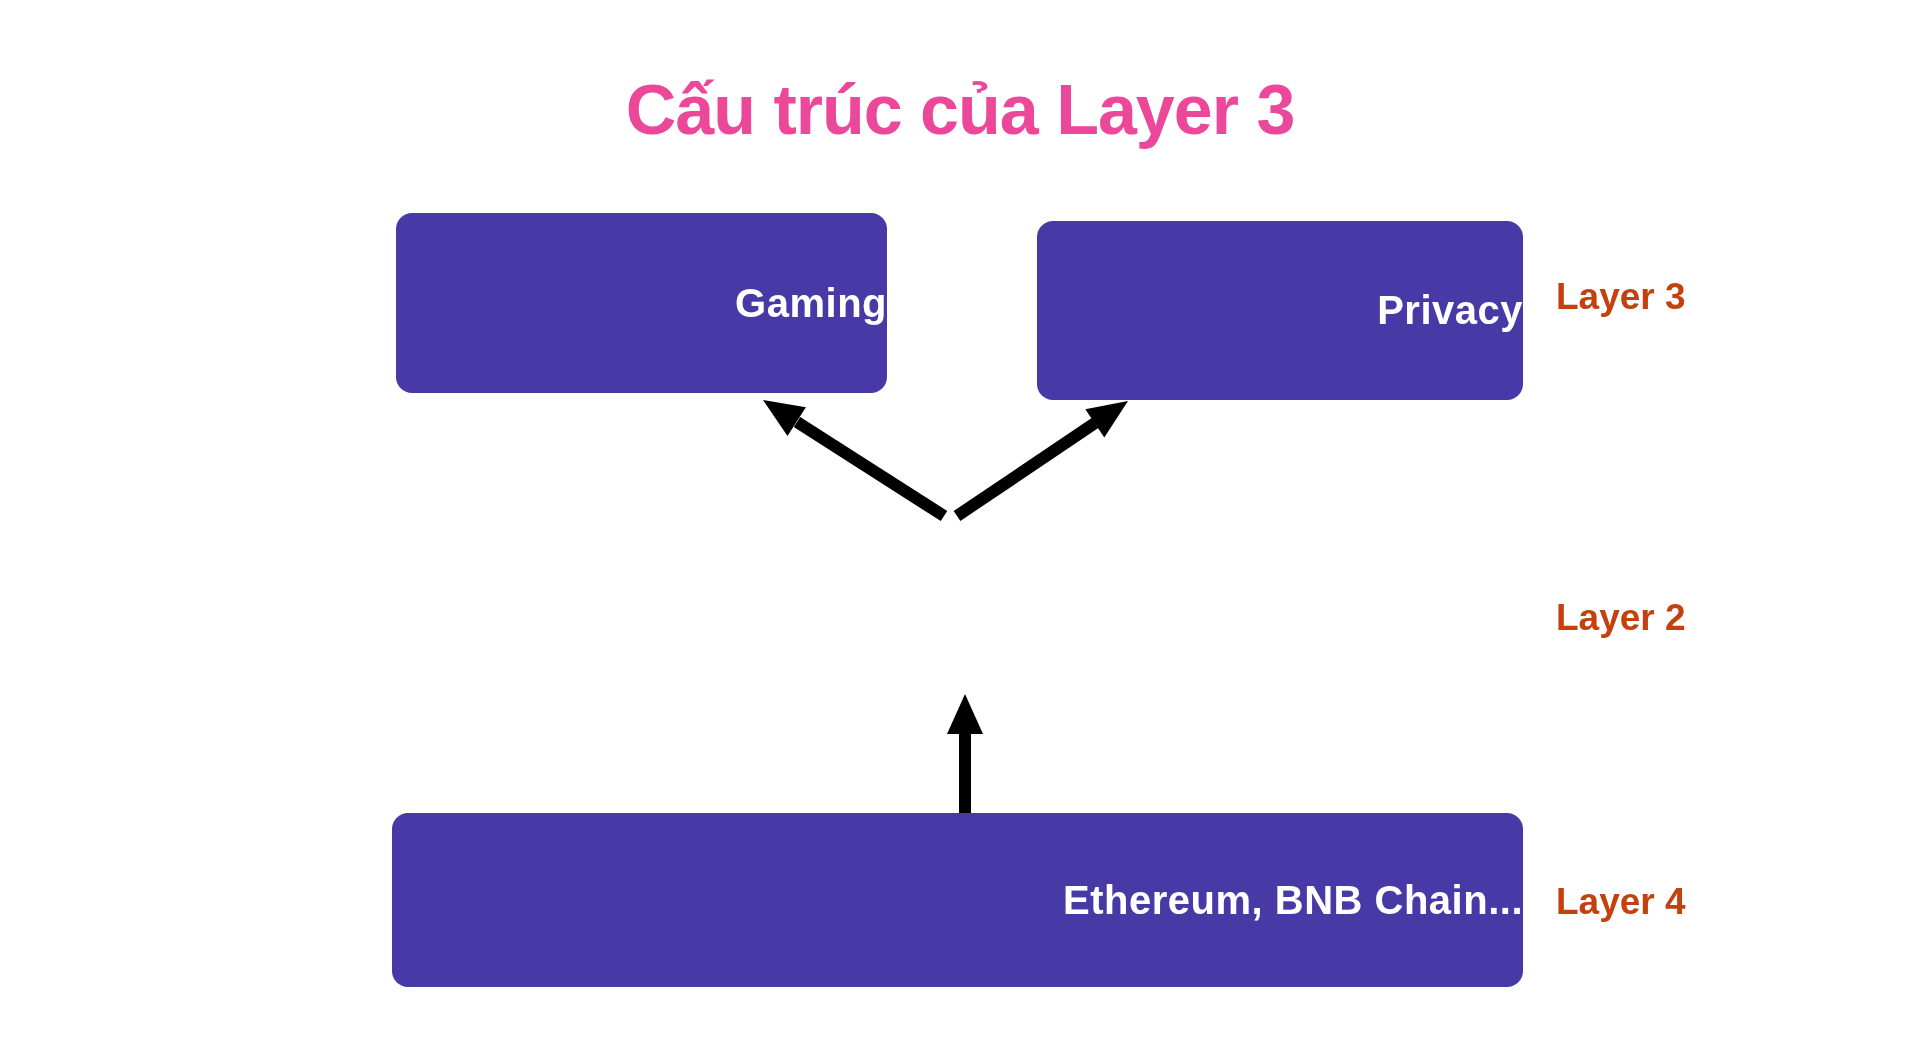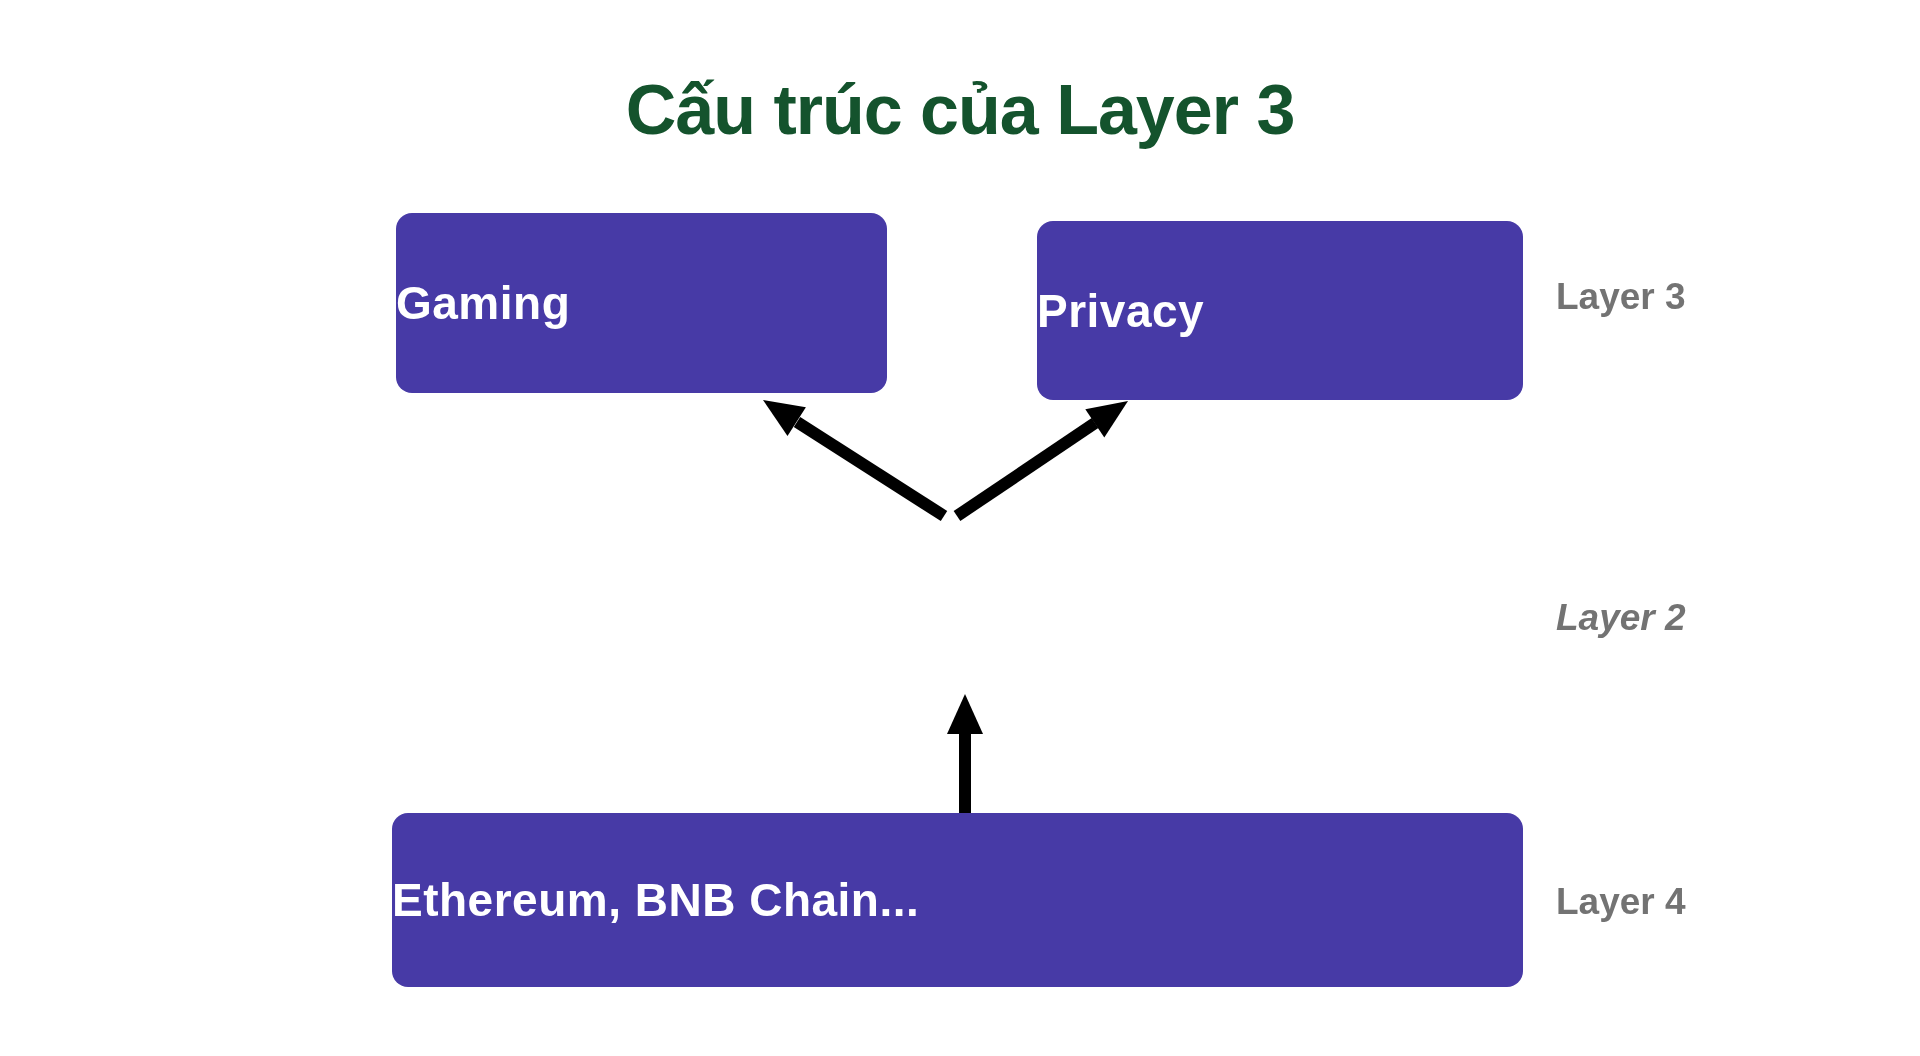--- a/index.html
+++ b/index.html
@@ -15,56 +15,56 @@
   .title {
     position: absolute;
     left: 0;
     top: 74px;
     width: 1920px;
     text-align: center;
     font-size: 70px;
     line-height: 1.05;
     font-weight: bold;
     letter-spacing: -1px;
-    color: #14532d;
+    color: #ec4899;
   }
   .arrows-layer {
     position: absolute;
     left: 0;
     top: 0;
     width: 1920px;
     height: 1056px;
   }
   .node {
     position: absolute;
     background: #473AA6;
     border-radius: 16px;
     display: flex;
     align-items: center;
-    justify-content: flex-start;
+    justify-content: flex-end;
     color: #ffffff;
-    font-size: 46px;
+    font-size: 40px;
     font-weight: bold;
     letter-spacing: 0.5px;
   }
   .node-gaming  { left: 396px;  top: 213px; width: 491px;  height: 180px; }
   .node-privacy { left: 1037px; top: 221px; width: 486px;  height: 179px; }
   .node-opside  { left: 393px;  top: 514px; width: 1130px; height: 178px; }
   .node-base    { left: 392px;  top: 813px; width: 1131px; height: 174px; }
   .layer-label {
     position: absolute;
     left: 1556px;
     font-size: 37px;
     line-height: 42px;
     font-weight: bold;
-    color: #737373;
+    color: #c2410c;
     white-space: nowrap;
   }
   .layer-label-3 { top: 276px; }
-  .layer-label-2 { top: 597px; font-style: italic; }
+  .layer-label-2 { top: 597px; }
   .layer-label-1 { top: 881px; }
 </style>
 </head>
 <body>
 
 <div class="canvas">
 
   <div class="title">Cấu trúc của Layer 3</div>
 
   <svg class="arrows-layer" width="1920" height="1056" viewBox="0 0 1920 1056" xmlns="http://www.w3.org/2000/svg" aria-hidden="true">

